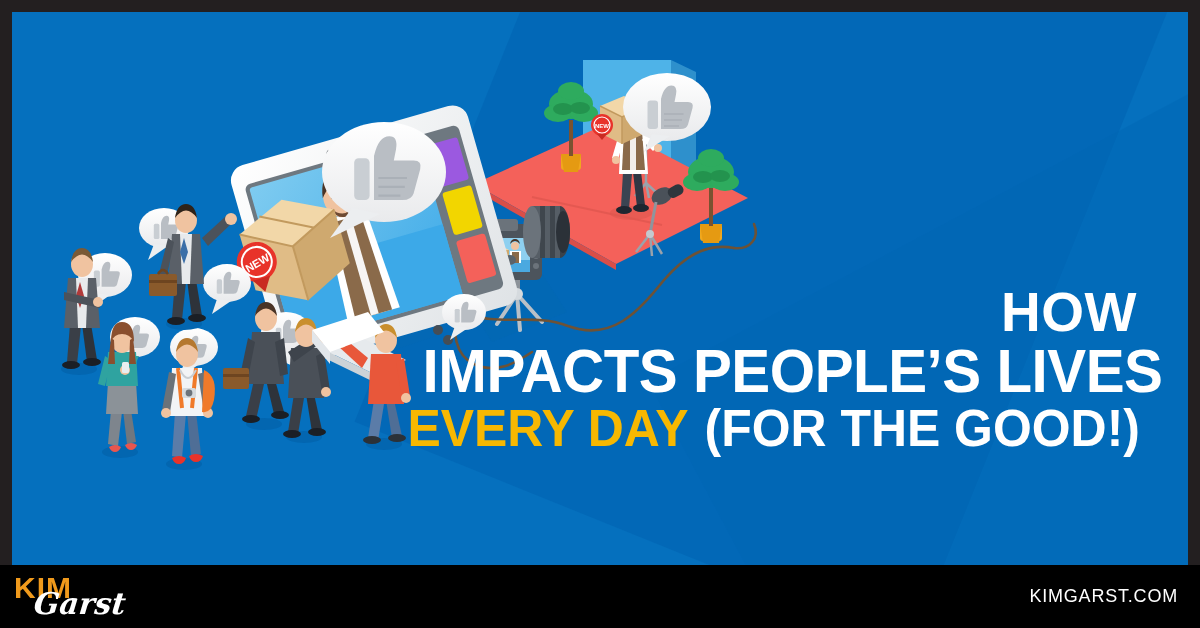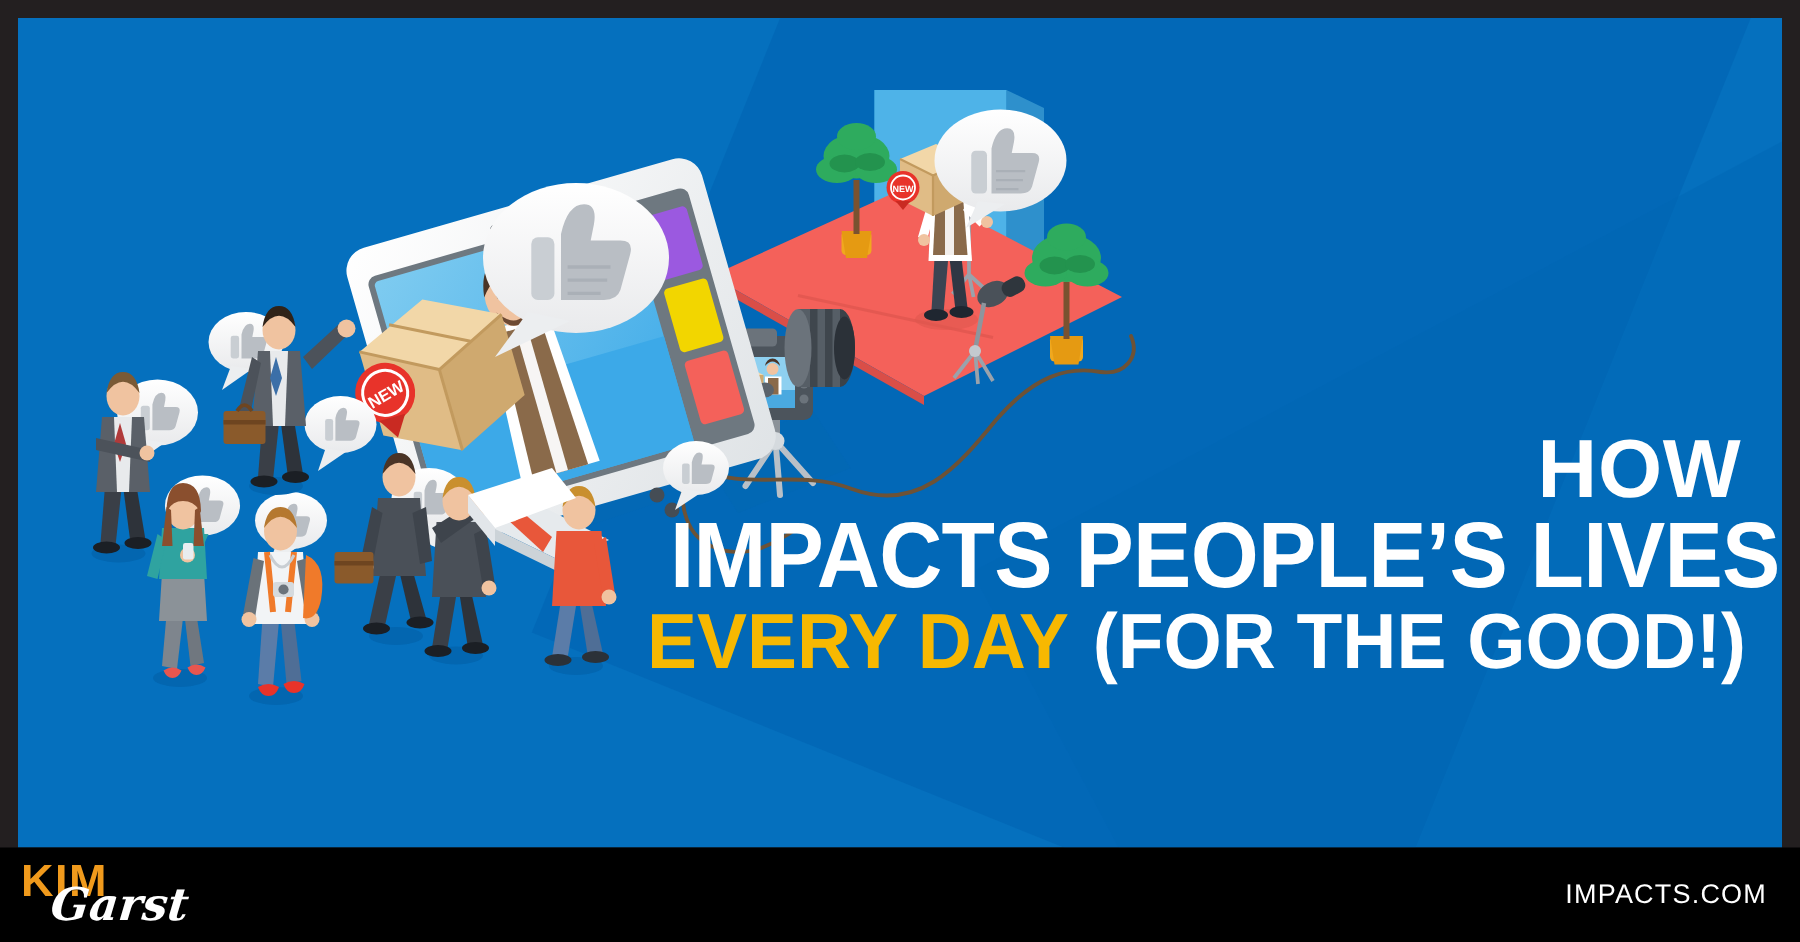--- a/index.html
+++ b/index.html
@@ -62,21 +62,21 @@
   }
   #site {
     position:absolute; right:22px; top:0; height:63px;
     display:flex; align-items:center;
     color:#ffffff; font-size:18px; letter-spacing:.8px;
     font-family:"Liberation Sans", sans-serif;
   }
 
   
   #headline {
-    position:absolute; right:27px; top:275px;
+    position:absolute; right:51px; top:275px;
     text-align:right;
     width:760px;
     z-index:40;
   }
   .hl-line { line-height:.92; white-space:nowrap; }
   .l1 {
     font-size:55px; font-weight:bold; color:#ffffff;
     letter-spacing:.5px;
   }
   .l2 {
@@ -547,16 +547,16 @@
       <div class="hl-line l3">IMPACTS PEOPLE’S LIVES</div>
       <div class="hl-line l4"><span class="amber">EVERY DAY</span><span class="wht" style="margin-left:.32em">(FOR THE GOOD!)</span></div>
     </div>
   </div>
 
   <div id="footer">
     <div id="logo">
       <div id="logo-kim">KIM</div>
       <div id="logo-garst">Garst</div>
     </div>
-    <div id="site">IMPACTS.COM</div>
+    <div id="site">KIMGARST.COM</div>
   </div>
 
 </div>
 
 </body></html>

